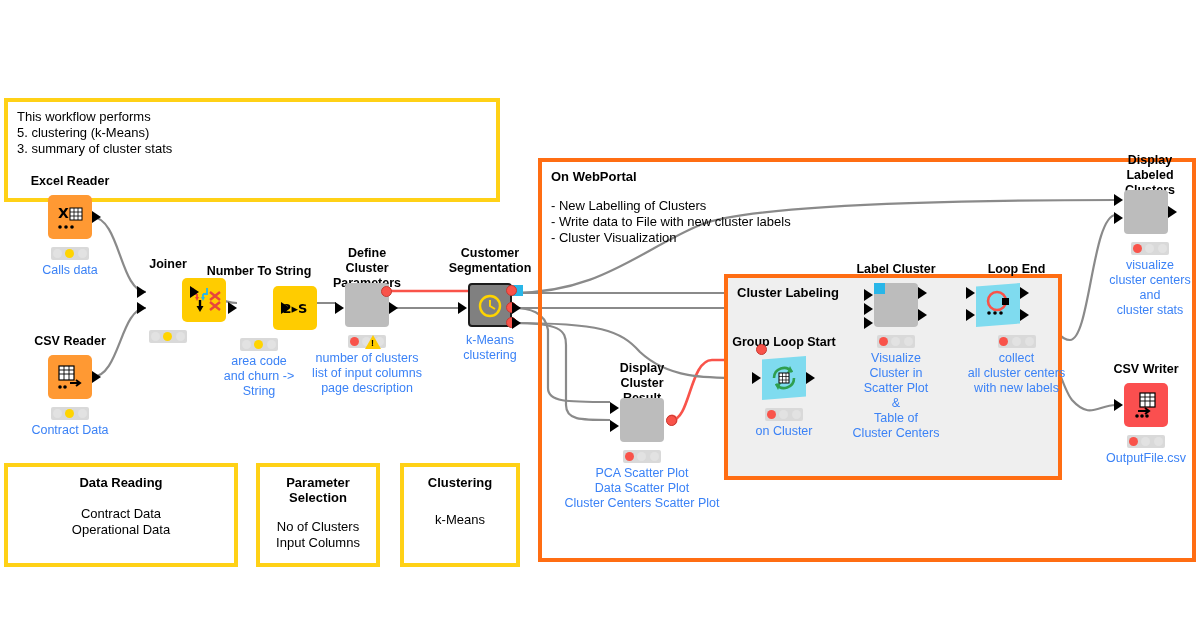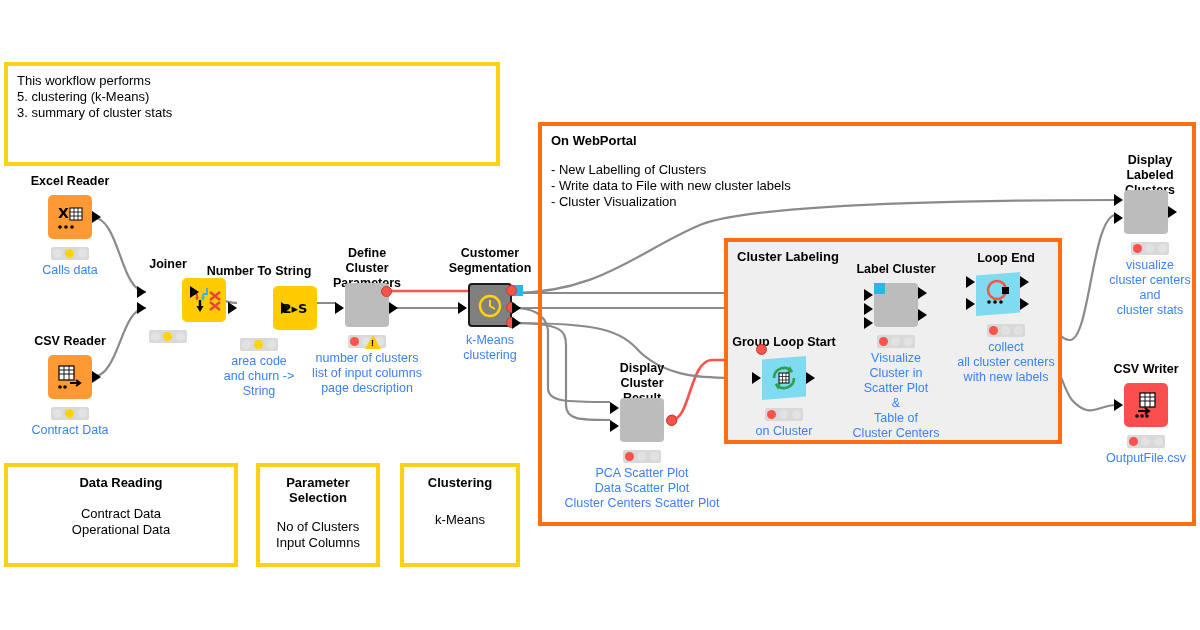--- a/index.html
+++ b/index.html
@@ -10,21 +10,21 @@
   #canvas{position:absolute;left:0;top:0;width:1200px;height:630px;}
   #wires{position:absolute;left:0;top:0;width:1200px;height:630px;pointer-events:none;}
 
   
   .anno{position:absolute;background:#fff;box-sizing:border-box;}
   .anno.yellow{border:4px solid #FFD116;}
   .anno.orange{border:4px solid #FF6D13;background:transparent;}
   .anno.grayfill{border:4px solid #FF6D13;background:#efefef;}
   .anno-title{font-weight:bold;font-size:13px;}
   .anno-line{font-size:13px;line-height:16px;white-space:pre;}
-  .anno-pad{padding:7px 9px;}
+  .anno-pad{padding:7px 9px;margin-top:36px;}
   .anno-center{text-align:center;}
 
   
   .node{position:absolute;}
   .nbody{position:absolute;left:0;top:0;width:44px;height:44px;border-radius:5px;}
   .nbody.orange{background:#FF9933;}
   .nbody.yellow{background:#FFCC00;margin-left:36px;}
   .nbody.gray{background:#BCBCBC;}
   .nbody.darkgray{background:#808080;border:2px solid #1c1c1c;box-sizing:border-box;}
   .nbody.red{background:#FB4F4F;}
@@ -323,21 +323,21 @@
         <div class="b"></div>
     </div>
     <div class="nsub" style="top:68px;white-space:pre;">Visualize
 Cluster in
 Scatter Plot
 &amp;
 Table of
 Cluster Centers</div>
   </div>
 
-  <div class="node" style="left:976px;top:272px;width:60px;height:44px;">
+  <div class="node" style="left:976px;top:283px;width:60px;height:44px;padding-left:21px;">
     <div class="nlabel" style="top:-21px;">Loop End</div>
     <div class="loopnode">
       <svg width="44" height="44" viewBox="0 0 44 44">
         <circle cx="21" cy="18" r="9" fill="none" stroke="#F9534A" stroke-width="2.6"></circle>
         <rect x="26" y="15" width="7" height="7" fill="#000"></rect>
         <circle cx="13" cy="30" r="1.8" fill="#000"></circle>
           <circle cx="19" cy="30" r="1.8" fill="#000"></circle>
         <circle cx="25" cy="30" r="1.8" fill="#000"></circle>
       </svg>
     </div>

